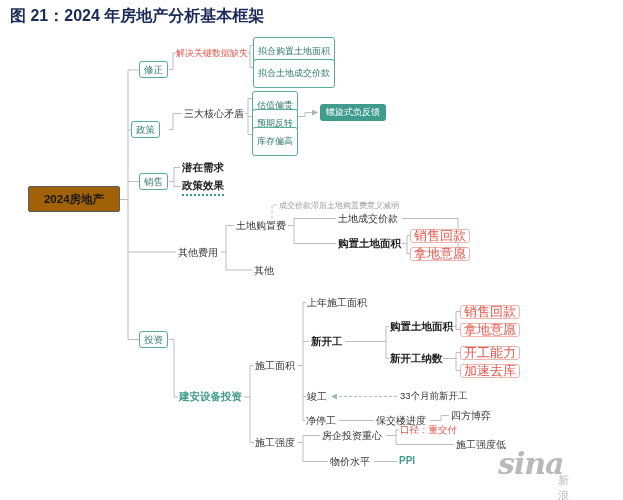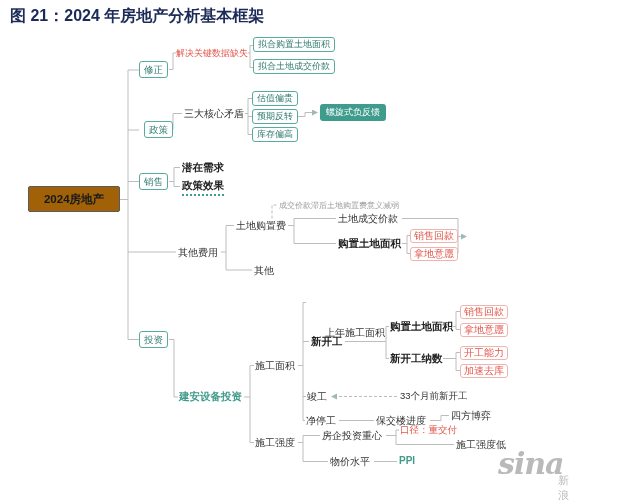--- a/index.html
+++ b/index.html
@@ -7,24 +7,24 @@
          font-family:"Liberation Sans","DejaVu Sans",sans-serif;}
   .fig-title{position:absolute;left:10px;top:6px;font-size:16px;font-weight:bold;color:#1B2A57;}
   .fig-source{position:absolute;left:10px;top:480px;font-size:10.5px;font-weight:bold;color:#1B2A57;}
   svg.wires{position:absolute;left:0;top:0;z-index:0;}
   .node{position:absolute;white-space:nowrap;z-index:1;}
   .root-box{border:1.5px solid #555a66;color:#16181d;font-weight:bold;font-size:11.5px;
             text-align:center;line-height:24px;width:90px;border-radius:2px;background:#a16207;}
   .tbox{border:1px solid #57AC9B;color:#2E7A6C;background:#fff;border-radius:3px;
         font-size:9.5px;line-height:15px;padding:0 4px;}
   .tbox-sm{border:1px solid #57AC9B;color:#2E7A6C;background:#fff;border-radius:3px;
-        font-size:9px;line-height:13px;padding:0 4px;}
+        font-size:9px;line-height:13px;padding:7px 4px;}
   .gbox{background:#3F9B8C;color:#fff;border-radius:3px;font-size:9px;line-height:17px;padding:0 6px;text-align:center;}
   .rbox{border:1px solid #F0B4AE;color:#E2574D;background:#fff;border-radius:3px;
-        font-size:10px;line-height:12px;padding:0 3px;}
+        font-size:13px;line-height:12px;padding:0 3px;}
   .rtext{color:#E2574D;font-size:9px;}
   .btext{color:#222;font-weight:bold;font-size:10.5px;}
   .ptext{color:#333;font-size:10px;}
   .stext{color:#9b9b9b;font-size:8px;}
   .gtext{color:#3F9B8C;font-weight:bold;font-size:10.5px;}
   .underline{border-bottom:2px dotted #3F9B8C;padding-bottom:1px;}
   .watermark{position:absolute;left:498px;top:446px;color:#ADADAD;opacity:.85;z-index:2;}
   .wm-brand{font-size:30px;font-weight:bold;font-style:italic;letter-spacing:-1px;
             font-family:"DejaVu Serif","Liberation Serif",serif;}
   .wm-cap{font-size:11px;position:absolute;left:60px;top:27px;letter-spacing:1px;}
@@ -124,21 +124,21 @@
       <polyline points="396,430 396,444.5"></polyline>
       <polyline points="396,430 399,430"></polyline>
       <polyline points="396,444.5 454,444.5"></polyline>
       <polyline points="374,461.5 397,461.5"></polyline>
     </g>
   </svg>
 
   <div class="node root-box" style="left:28px;top:186px;">2024房地产</div>
 
   <div class="node tbox" style="left:139px;top:61px;">修正</div>
-  <div class="node tbox" style="left:144px;top:121px;">政策</div>
+  <div class="node tbox" style="left:131px;top:121px;">政策</div>
   <div class="node tbox" style="left:139px;top:173px;">销售</div>
   <div class="node ptext" style="left:178px;top:246px;">其他费用</div>
   <div class="node tbox" style="left:139px;top:331px;">投资</div>
 
   <div class="node rtext" style="left:176px;top:47px;">解决关键数据缺失</div>
   <div class="node tbox-sm" style="left:253px;top:37px;">拟合购置土地面积</div>
   <div class="node tbox-sm" style="left:253px;top:59px;">拟合土地成交价款</div>
 
   <div class="node ptext" style="left:184px;top:107px;">三大核心矛盾</div>
   <div class="node tbox-sm" style="left:252px;top:91px;">估值偏贵</div>
@@ -152,21 +152,21 @@
   <div class="node ptext" style="left:236px;top:219px;">土地购置费</div>
   <div class="node stext" style="left:279px;top:200px;">成交价款滞后土地购置费意义减弱</div>
   <div class="node ptext" style="left:338px;top:212px;">土地成交价款</div>
   <div class="node btext" style="left:338px;top:237px;">购置土地面积</div>
   <div class="node rbox" style="left:410px;top:229px;">销售回款</div>
   <div class="node rbox" style="left:410px;top:247px;">拿地意愿</div>
   <div class="node ptext" style="left:254px;top:264px;">其他</div>
 
   <div class="node gtext" style="left:179px;top:390px;">建安设备投资</div>
   <div class="node ptext" style="left:255px;top:359px;">施工面积</div>
-  <div class="node ptext" style="left:325px;top:296px;margin-top:30px;">上年施工面积</div>
+  <div class="node ptext" style="left:307px;top:296px;">上年施工面积</div>
   <div class="node btext" style="left:311px;top:335px;">新开工</div>
   <div class="node btext" style="left:390px;top:320px;">购置土地面积</div>
   <div class="node rbox" style="left:460px;top:305px;">销售回款</div>
   <div class="node rbox" style="left:460px;top:323px;">拿地意愿</div>
   <div class="node btext" style="left:390px;top:352px;">新开工纳数</div>
   <div class="node rbox" style="left:460px;top:346px;">开工能力</div>
   <div class="node rbox" style="left:460px;top:364px;">加速去库</div>
   <div class="node ptext" style="left:307px;top:390px;">竣工</div>
   <div class="node ptext" style="left:400px;top:390px;font-size:9.5px;">33个月前新开工</div>
   <div class="node ptext" style="left:306px;top:414px;">净停工</div>

